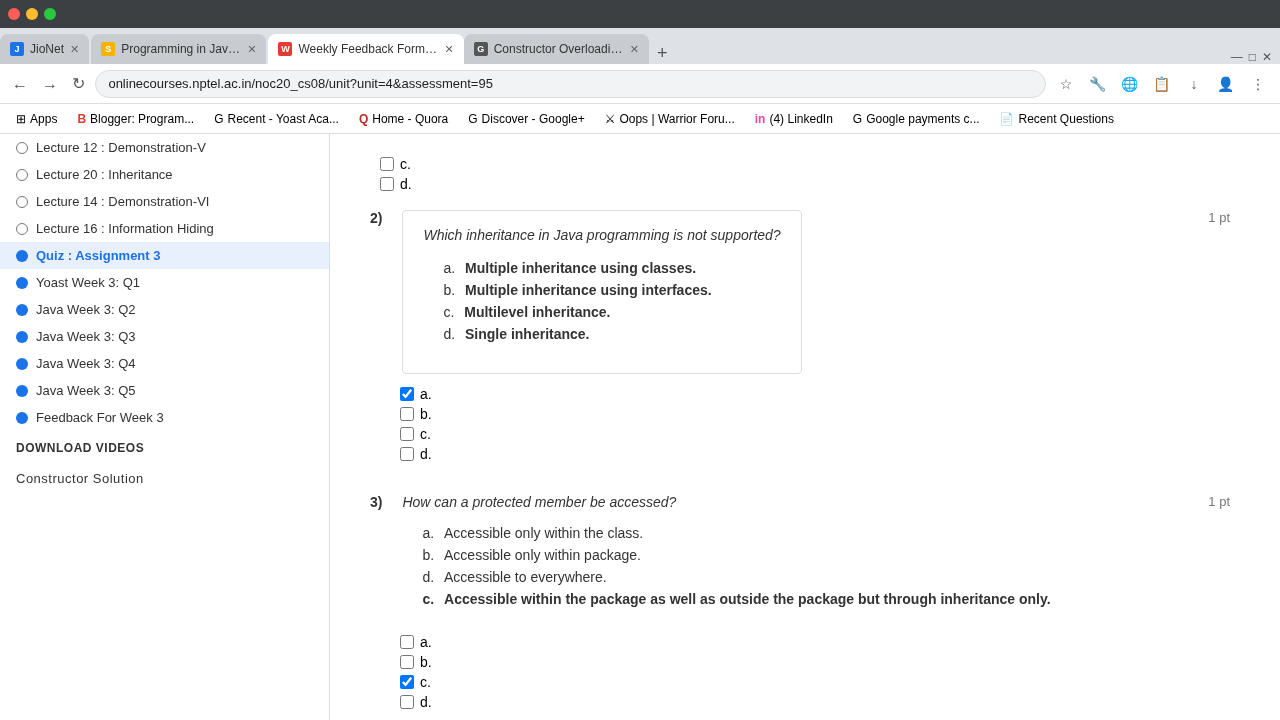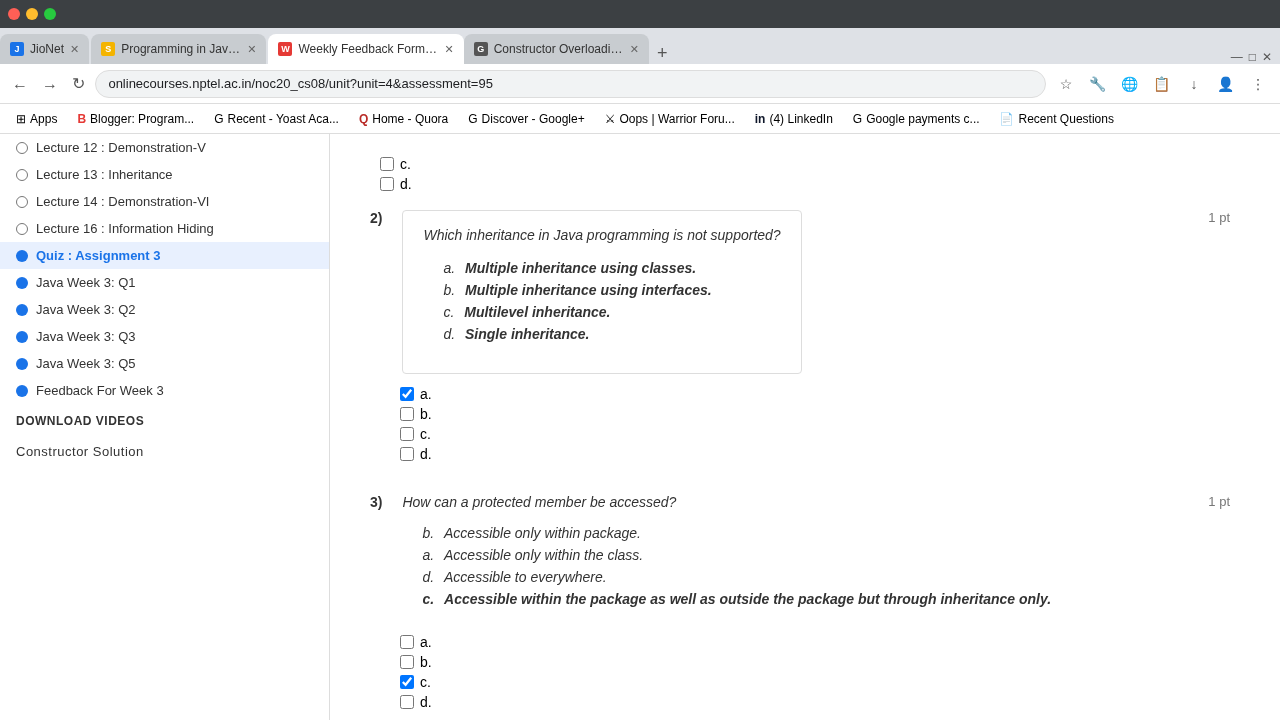--- a/index.html
+++ b/index.html
@@ -37,21 +37,21 @@
     .radio-dot.blue { background: #1a73e8; }
     .radio-dot.empty { border: 1.5px solid #777; background: #fff; }
 
     .sidebar-section-header { padding: 10px 16px 6px; font-size: 12px; font-weight: bold; color: #333; letter-spacing: 0.5px; }
 
     
     .main-content { flex: 1; overflow-y: auto; background: #fff; padding: 20px 40px; }
 
     .question-block { margin-bottom: 30px; }
     .question-number { font-size: 14px; font-weight: bold; color: #333; margin-bottom: 8px; float: left; margin-right: 10px; }
-    .options-list { list-style: none; padding-left: 50px; margin-bottom: 12px; font-style: italic; }
+    .options-list { list-style: none; padding-left: 50px; margin-bottom: 12px; }
     .options-list li { padding: 3px 0; font-size: 14px; color: #333; }
     .answer-option { display: flex; align-items: center; gap: 6px; padding: 2px 0; font-size: 14px; }
     .answer-option input[type="checkbox"] { width: 14px; height: 14px; }
   </style>
 </head>
 <body>
 
 <div class="browser-chrome">
 
   <div class="title-bar">
@@ -126,21 +126,21 @@
     </div>
     <div class="bookmark-item">
       <span style="font-size:12px;">G</span>
       <span>Discover - Google+</span>
     </div>
     <div class="bookmark-item">
       <span style="font-size:12px;">⚔</span>
       <span>Oops | Warrior Foru...</span>
     </div>
     <div class="bookmark-item">
-      <span style="font-size:12px;color:#0f172a;font-weight:bold;">in</span>
+      <span style="font-size:12px;color:#ec4899;font-weight:bold;">in</span>
       <span>(4) LinkedIn</span>
     </div>
     <div class="bookmark-item">
       <span style="font-size:12px;">G</span>
       <span>Google payments c...</span>
     </div>
     <div class="bookmark-item">
       <span style="font-size:12px;">📄</span>
       <span>Recent Questions</span>
     </div>
@@ -149,45 +149,49 @@
 
 <div class="page-content">
 
   <div class="sidebar">
     <div class="sidebar-item has-radio">
       <div class="radio-dot empty"></div>
       <span>Lecture 12 : Demonstration-V</span>
     </div>
     <div class="sidebar-item has-radio">
       <div class="radio-dot empty"></div>
-      <span>Lecture 13 : Inheritance</span>
+      <span>Lecture 20 : Inheritance</span>
     </div>
     <div class="sidebar-item has-radio">
       <div class="radio-dot empty"></div>
       <span>Lecture 14 : Demonstration-VI</span>
     </div>
     <div class="sidebar-item has-radio">
       <div class="radio-dot empty"></div>
       <span>Lecture 16 : Information Hiding</span>
     </div>
     <div class="sidebar-item has-radio" style="background:#e8f0fe;">
       <div class="radio-dot blue"></div>
       <span style="font-weight:bold;color:#1a73e8;">Quiz : Assignment 3</span>
     </div>
     <div class="sidebar-item has-radio">
       <div class="radio-dot blue"></div>
-      <span>Java Week 3: Q1</span>
+      <span>Yoast Week 3: Q1</span>
     </div>
     <div class="sidebar-item has-radio">
       <div class="radio-dot blue"></div>
       <span>Java Week 3: Q2</span>
     </div>
     <div class="sidebar-item has-radio">
       <div class="radio-dot blue"></div>
       <span>Java Week 3: Q3</span>
+    </div>
+    <div class="sidebar-item has-radio">
+      <div class="radio-dot blue"></div>
+      <span>Java Week 3: Q4</span>
     </div>
     <div class="sidebar-item has-radio">
       <div class="radio-dot blue"></div>
       <span>Java Week 3: Q5</span>
     </div>
     <div class="sidebar-item has-radio">
       <div class="radio-dot blue"></div>
       <span>Feedback For Week 3</span>
     </div>
 
@@ -257,26 +261,26 @@
       </div>
     </div>
 
     <div class="question-block" style="position:relative;">
       <div style="display:flex;align-items:flex-start;gap:10px;margin-bottom:10px;">
         <span class="question-number" style="float:none;">3)</span>
         <div>
           <p style="font-size:14px;color:#333;margin-bottom:12px;font-style:italic;">How can a protected member be accessed?</p>
           <ul class="options-list" style="padding-left:20px;">
             <li>
+              <span>a.</span>
+              <span style="margin-left:6px;">Accessible only within the class.</span>
+            </li>
+            <li>
               <span>b.</span>
               <span style="margin-left:6px;">Accessible only within package.</span>
-            </li>
-            <li>
-              <span>a.</span>
-              <span style="margin-left:6px;">Accessible only within the class.</span>
             </li>
             <li>
               <span>d.</span>
               <span style="margin-left:6px;">Accessible to everywhere.</span>
             </li>
             <li style="font-weight:bold;">
               <span>c.</span>
               <span style="margin-left:6px;">Accessible within the package as well as outside the package but through inheritance only.</span>
             </li>
           </ul>

